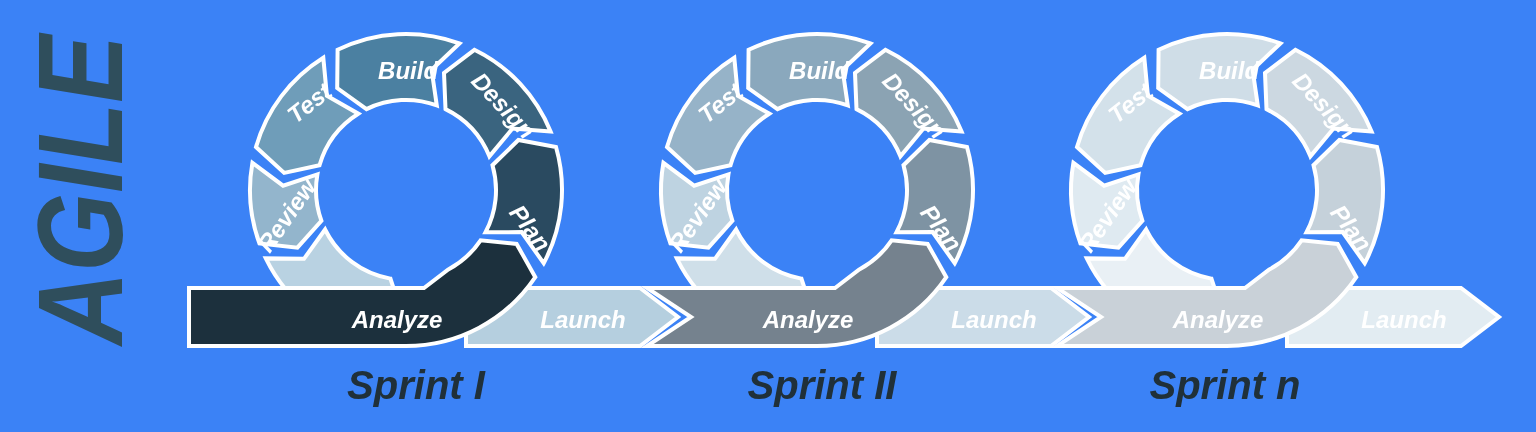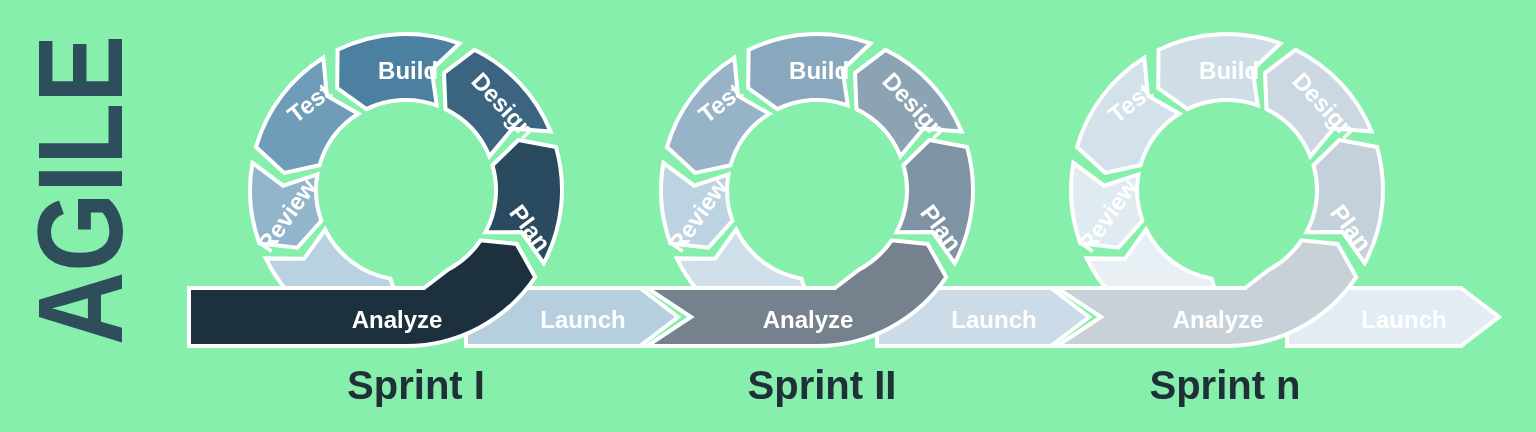--- a/index.html
+++ b/index.html
@@ -1,17 +1,17 @@
 <!DOCTYPE html>
 <html><head>
 <meta charset="utf-8">
 <style>
   html, body { margin: 0; padding: 0; background: #ffffff; }
   body { font-family: "Liberation Sans", "DejaVu Sans", sans-serif; }
-  #stage { position: relative; width: 1536px; height: 432px; background: #86efac; overflow: hidden; }
+  #stage { position: relative; width: 1536px; height: 432px; background: #3b82f6; overflow: hidden; font-style: italic; }
   svg { display: block; }
   .seg { stroke: #ffffff; stroke-width: 4; stroke-linejoin: miter; }
   .ring-label { fill: #ffffff; font-weight: bold; font-size: 24px; }
   .sprint-name { fill: #203039; font-weight: bold; font-size: 40px; }
   .agile-title { fill: #2f4e5c; font-weight: bold; font-size: 120px; }
 </style>
 </head>
 <body>
 
 <div id="stage">

